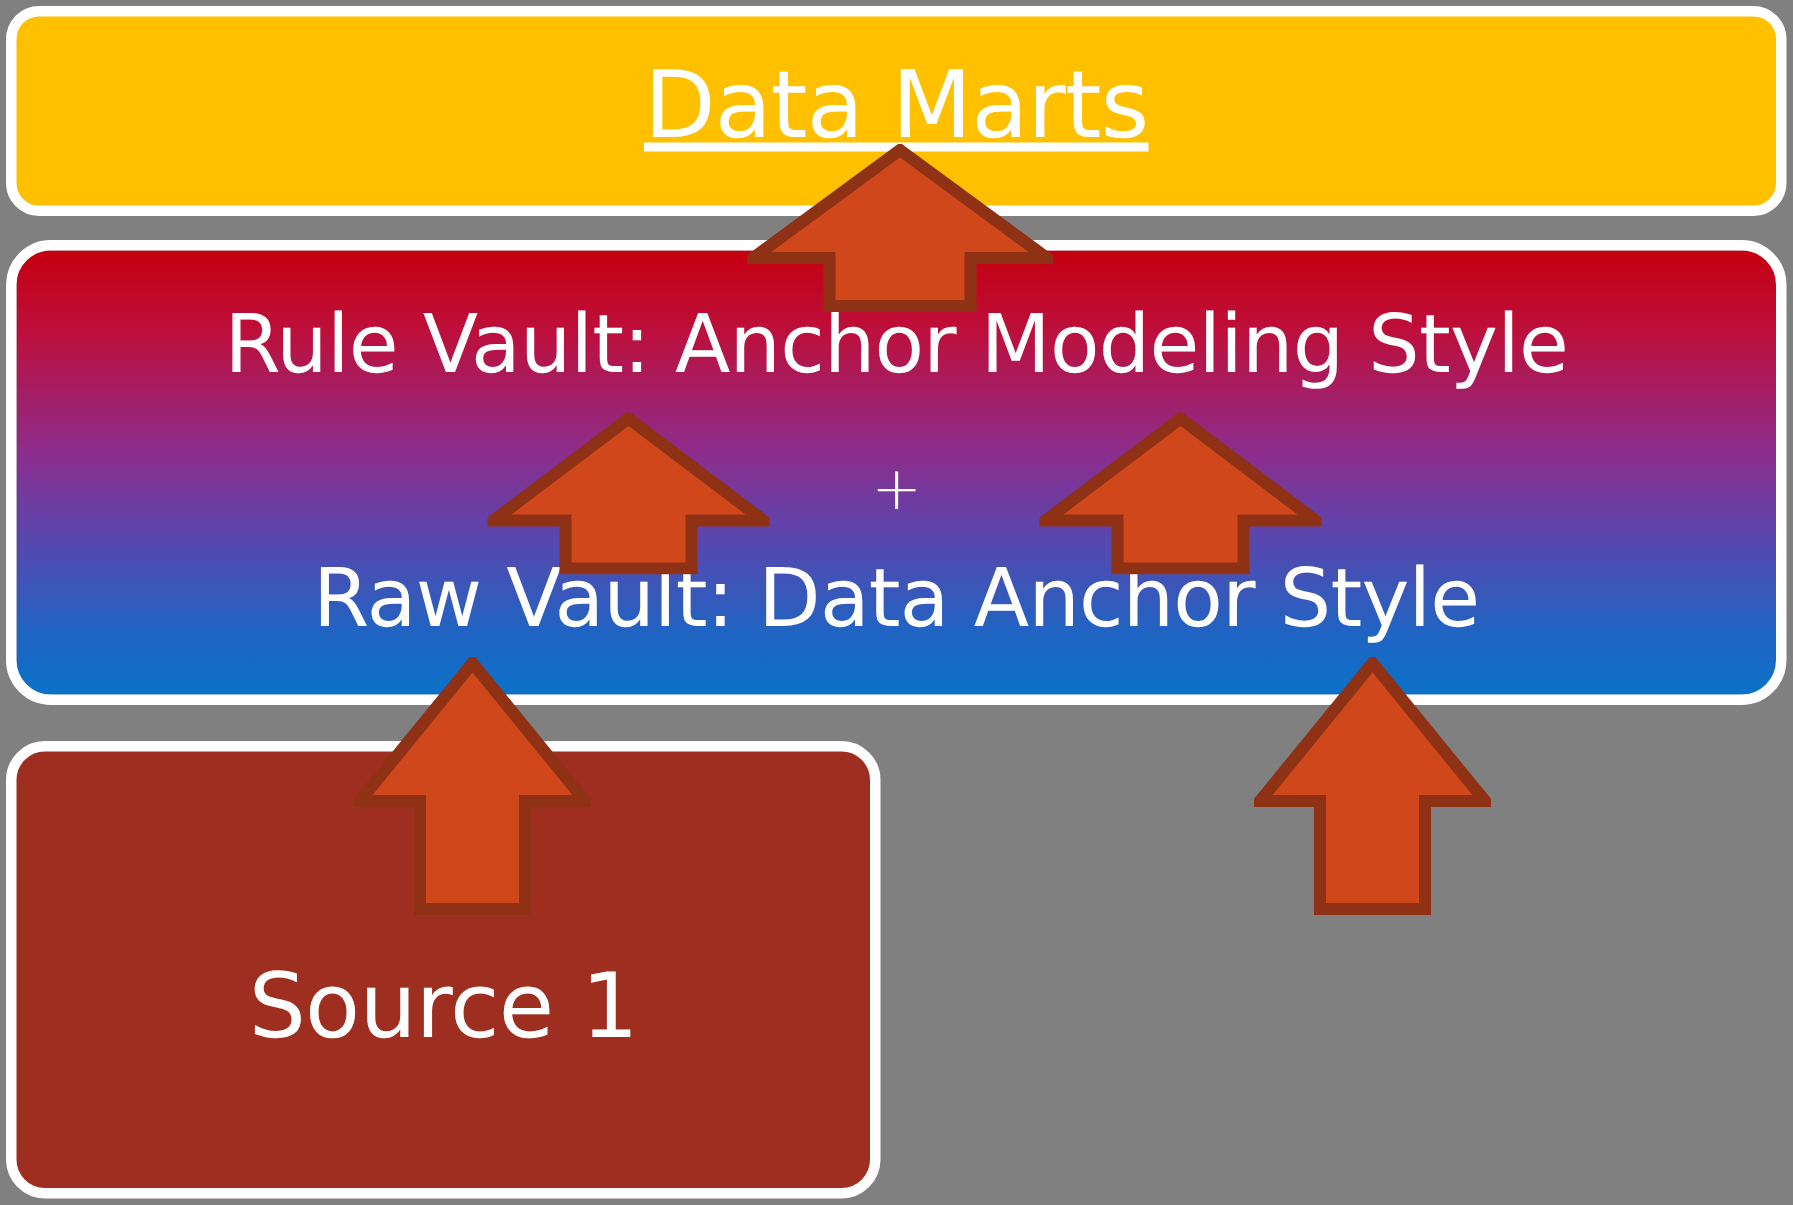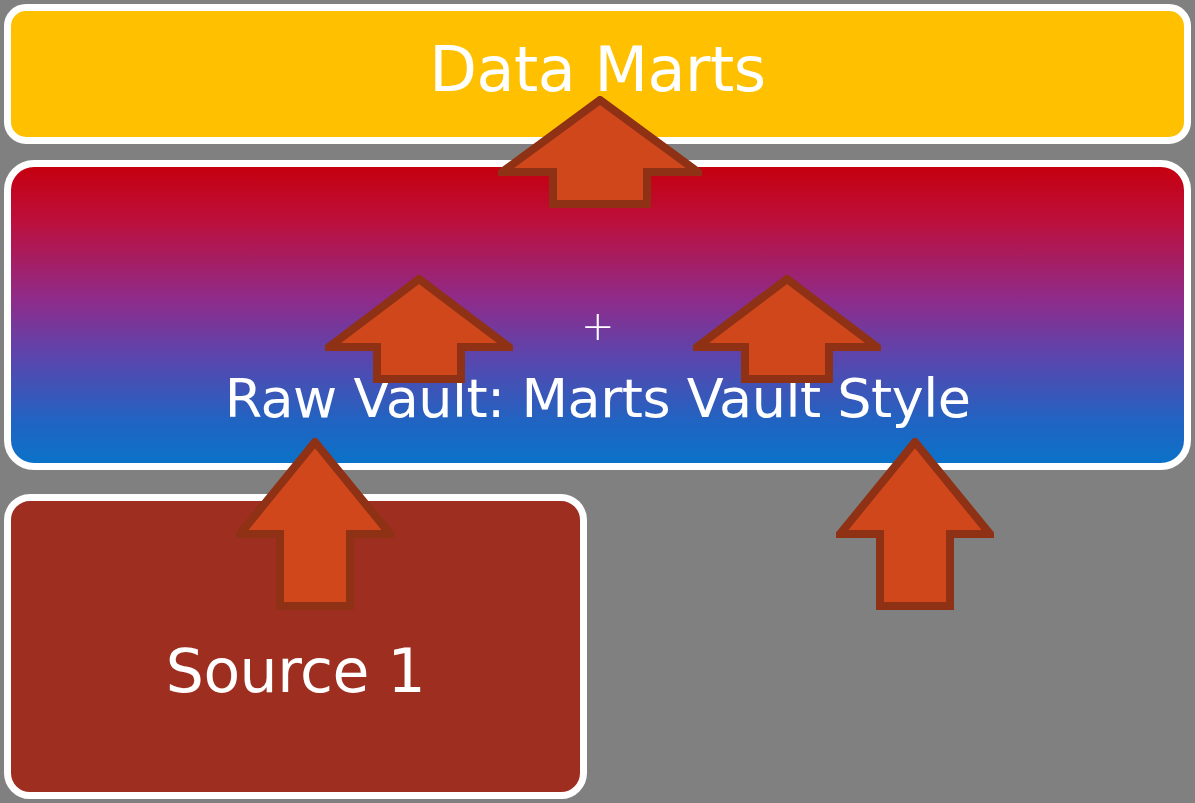--- a/index.html
+++ b/index.html
@@ -47,20 +47,21 @@
     left: 4px;
     top: 4px;
     width: 1187px;
     height: 140px;
     background: #ffc000;
     border-radius: 22px;
   }
   #marts-box .layer-label {
     font-size: 62px;
     transform: translateY(-4px);
+    text-decoration: underline;
   }
 
   
   #vault-box {
     left: 4px;
     top: 160px;
     width: 1187px;
     height: 310px;
     background: linear-gradient(180deg,
         #c5000f 0%,
@@ -129,22 +130,23 @@
 </head>
 <body>
 
 <div id="stage">
 
   <div class="layer" id="marts-box">
     <div class="layer-label">Data Marts</div>
   </div>
 
   <div class="layer" id="vault-box">
+    <div class="layer-label" id="vault-rule-label">Rule Vault: Anchor Modeling Style</div>
     <div class="layer-label" id="vault-plus">+</div>
-    <div class="layer-label" id="vault-raw-label">Raw Vault: Marts Vault Style</div>
+    <div class="layer-label" id="vault-raw-label">Raw Vault: Data Anchor Style</div>
   </div>
 
   <div class="layer" id="source1-box">
     <div class="layer-label">Source 1</div>
   </div>
 
 
   <div class="arrow" style="left:498px; top:96px; width:204px; height:112px;">
     <svg width="204" height="112" viewBox="0 0 204 112">
       <polygon points="102,4 200,76 149,76 149,108 55,108 55,76 4,76" fill="#d1471c" stroke="#8e3115" stroke-width="8" stroke-linejoin="miter"></polygon>

